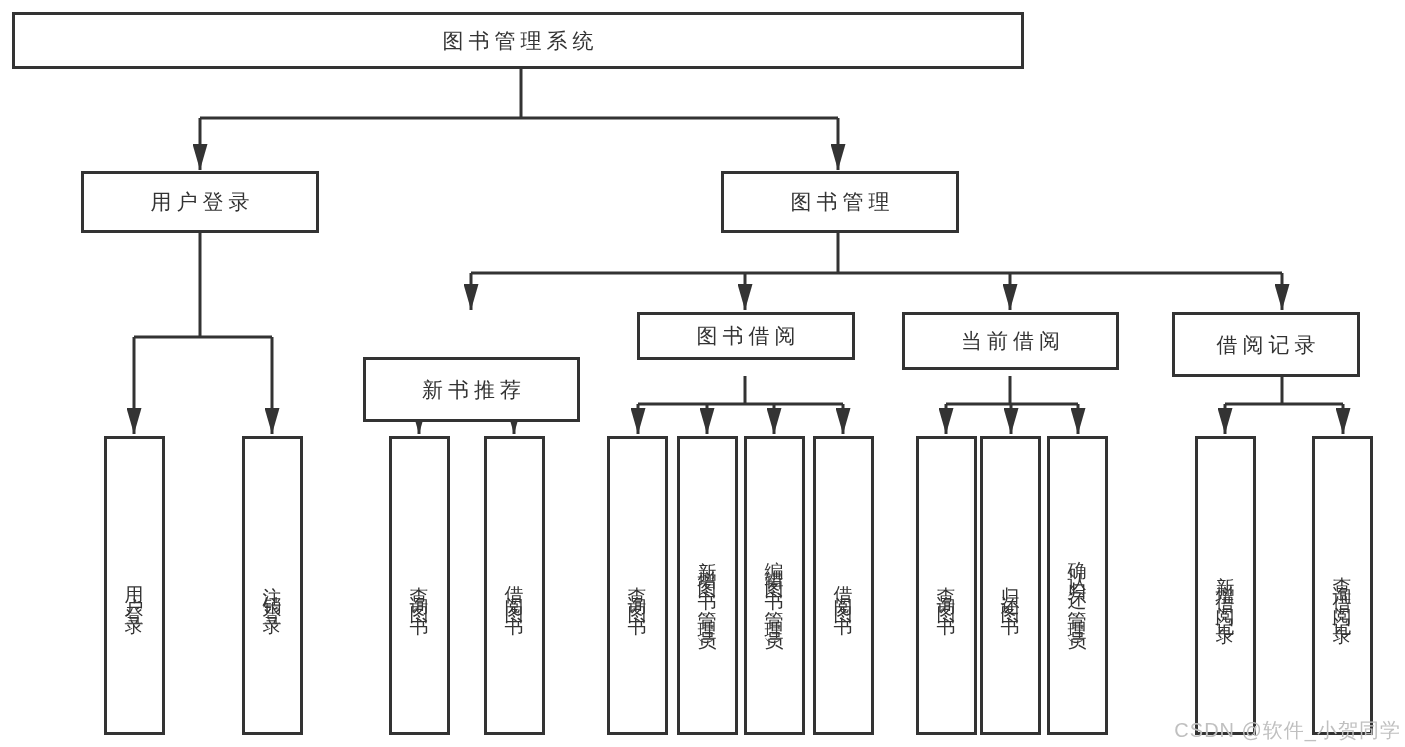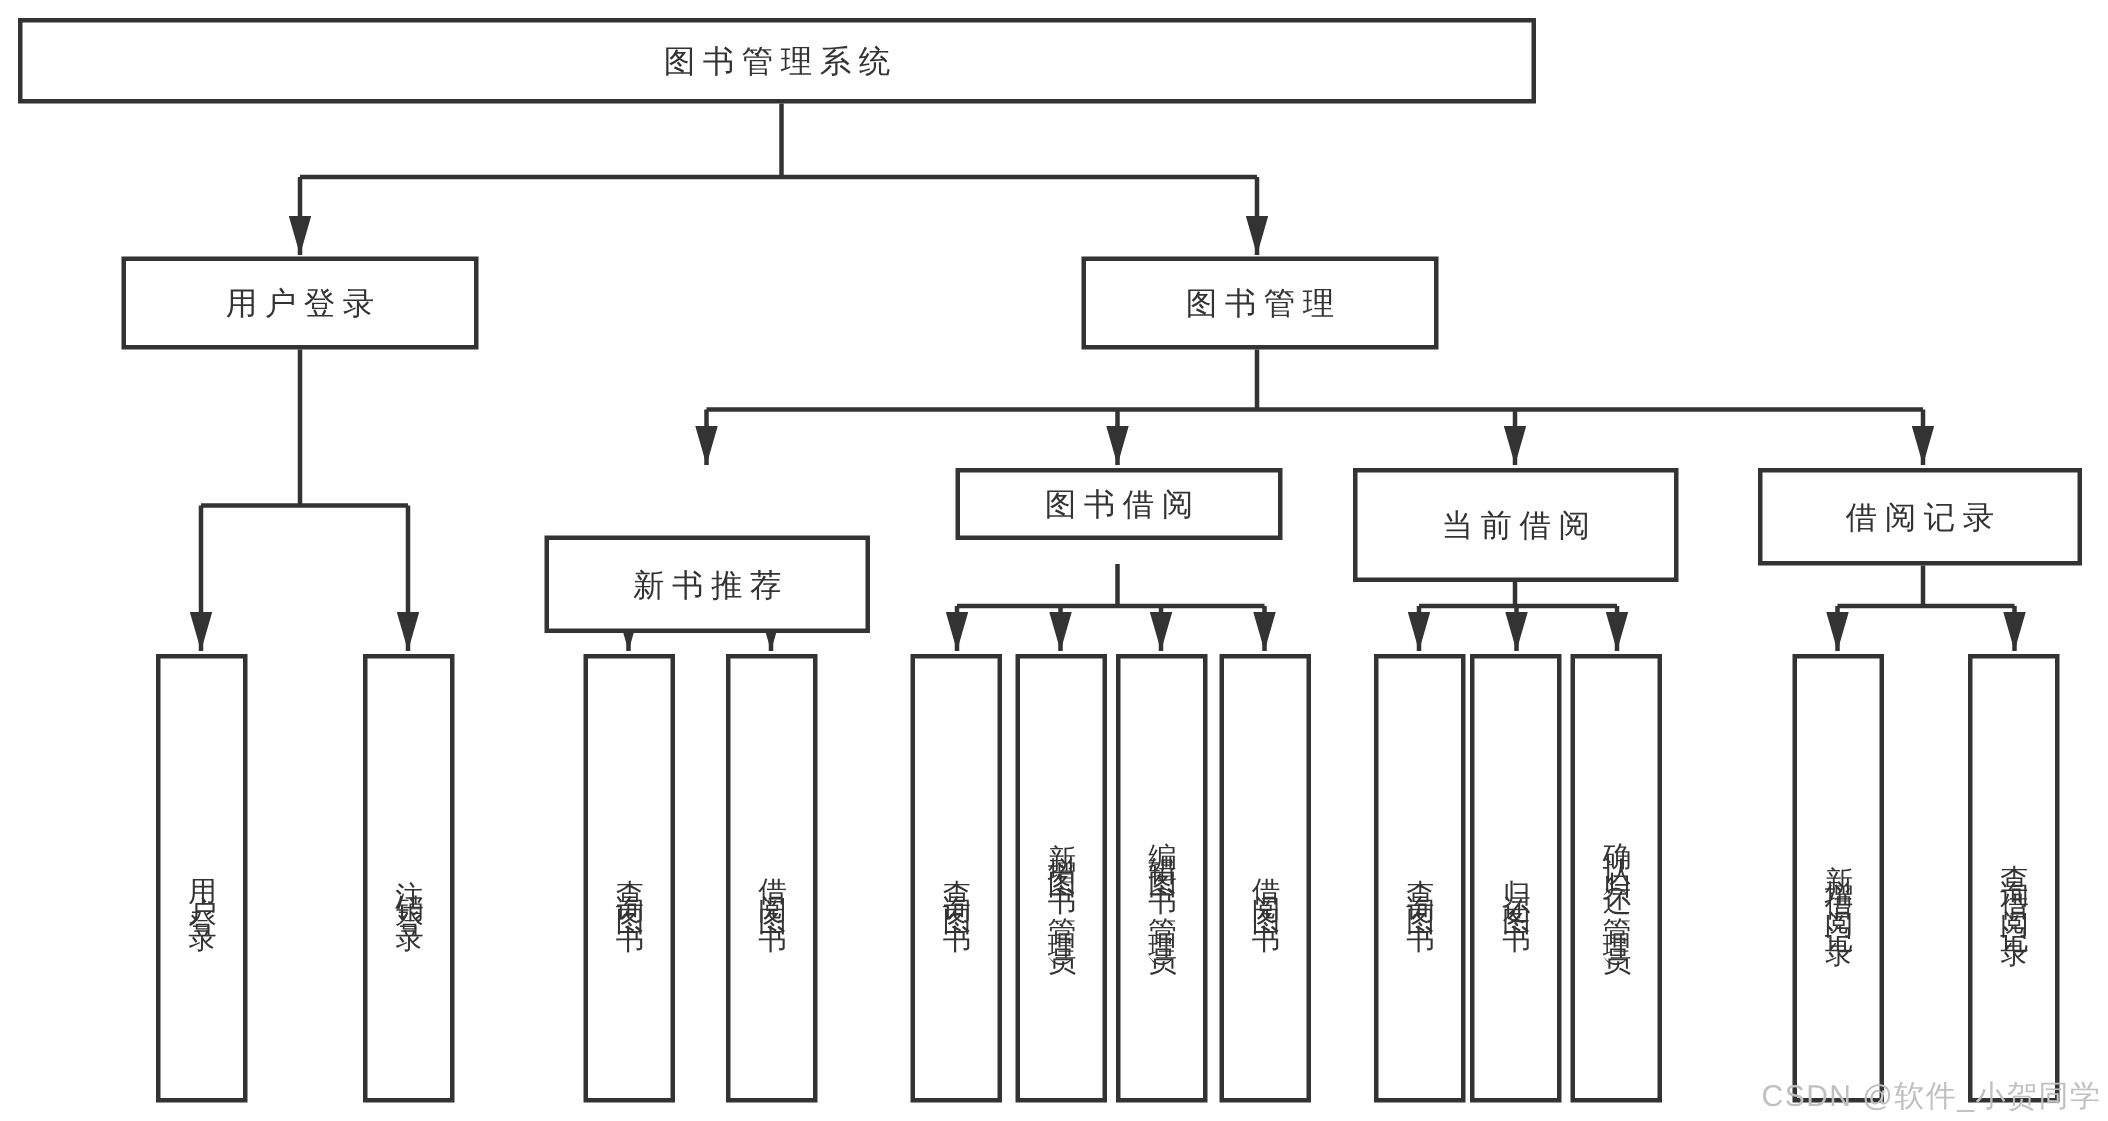--- a/index.html
+++ b/index.html
@@ -122,24 +122,24 @@
   <div class="node h" style="left:721px; top:171px; width:238px; height:62px;">
     <span class="label">图书管理</span>
   </div>
 
   <div class="node h" style="left:363px; top:312px; width:217px; height:65px;margin-top:45px;">
     <span class="label">新书推荐</span>
   </div>
   <div class="node h" style="left:637px; top:312px; width:218px; height:48px;">
     <span class="label">图书借阅</span>
   </div>
-  <div class="node h" style="left:902px; top:312px; width:217px; height:76px;">
+  <div class="node h" style="left:902px; top:312px; width:217px; height:58px;">
     <span class="label">当前借阅</span>
   </div>
-  <div class="node h" style="left:1172px; top:312px; width:216px; height:65px;text-align:center;">
+  <div class="node h" style="left:1172px; top:312px; width:188px; height:65px;text-align:center;">
     <span class="label">借阅记录</span>
   </div>
 
   <div class="node v" style="left:104px; top:436px; width:61px; height:299px;">
     <span class="label">用户登录</span>
   </div>
   <div class="node v" style="left:242px; top:436px; width:61px; height:299px;">
     <span class="label">注销登录</span>
   </div>
 

